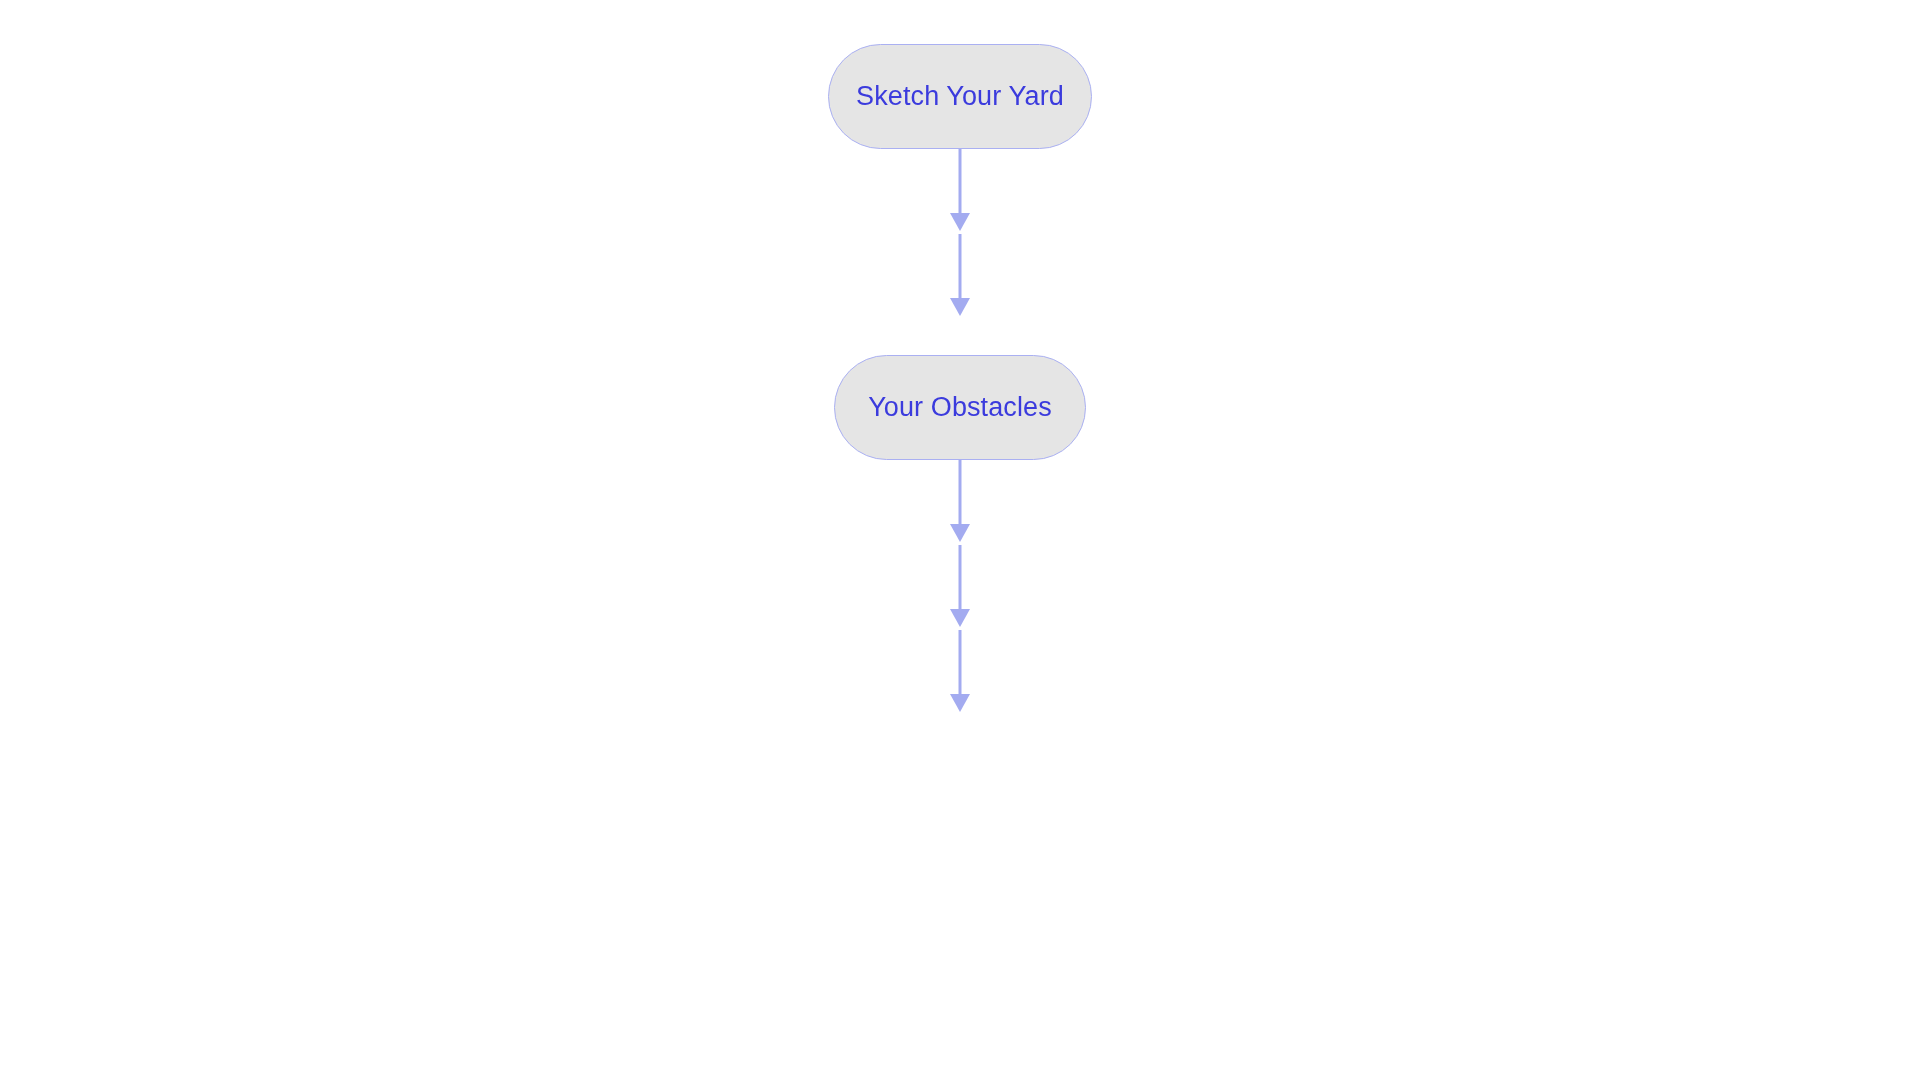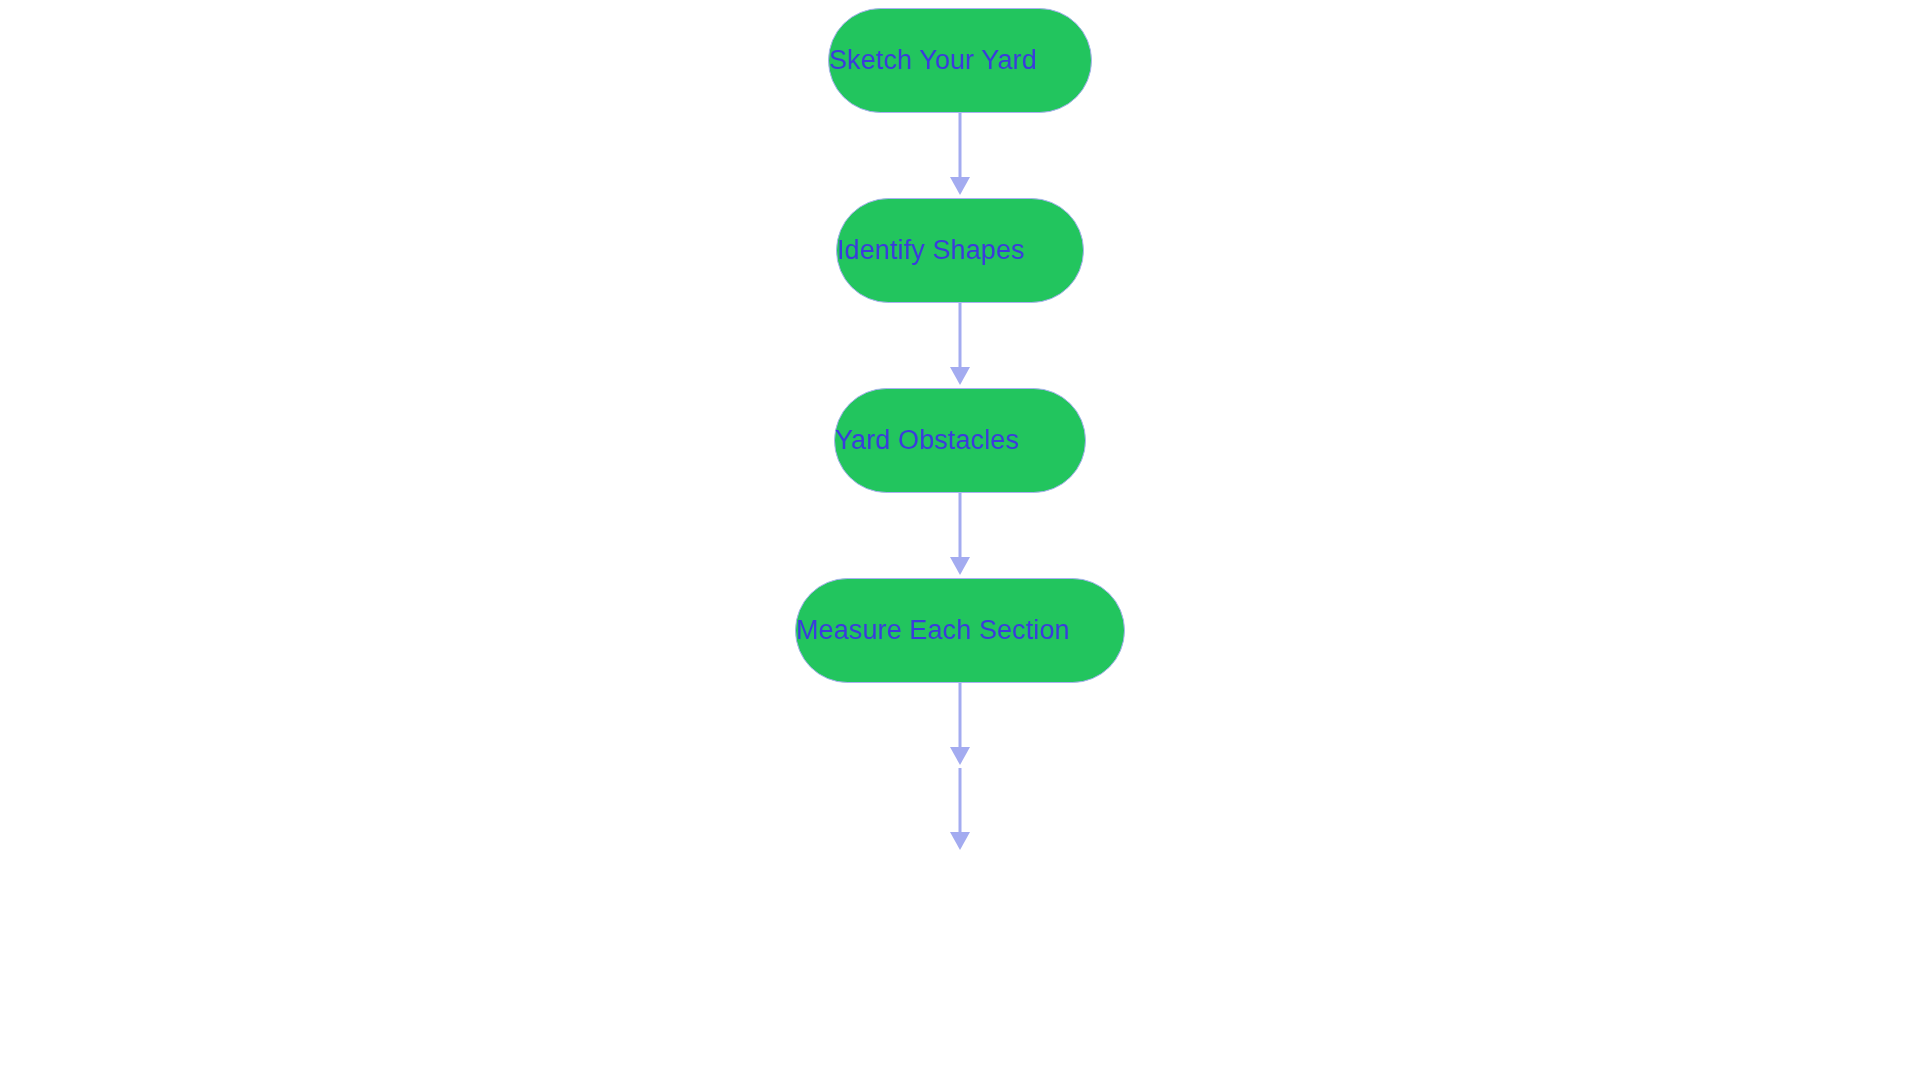--- a/index.html
+++ b/index.html
@@ -29,27 +29,28 @@
     height: 1083px;
     display: flex;
     flex-direction: column;
     align-items: center;
     justify-content: flex-start;
   }
 
   .node {
     box-sizing: border-box;
     height: 105px;
-    background: #22c55e;
+    background: #e5e5e5;
     border: 1.6px solid #aab0f2;
     border-radius: 53px;
     display: flex;
     align-items: center;
-    justify-content: flex-start;
+    justify-content: center;
     flex: 0 0 auto;
+    margin-top: 36px;
   }
 
   .node-label {
     color: #3b3bdd;
     font-family: "Liberation Sans", sans-serif;
     font-size: 27px;
     font-weight: 400;
     letter-spacing: 0.1px;
     line-height: 1;
     white-space: nowrap;
@@ -87,41 +88,35 @@
 
     <div class="node node-w-264">
       <span class="node-label">Sketch Your Yard</span>
     </div>
 
     <svg class="connector" viewBox="0 0 24 85">
       <line x1="12" y1="0" x2="12" y2="67" stroke="#a3abf0" stroke-width="3"></line>
       <polygon points="12,82 2,64 22,64" fill="#a3abf0"></polygon>
     </svg>
 
-    <div class="node node-w-248">
-      <span class="node-label">Identify Shapes</span>
+
+    <svg class="connector" viewBox="0 0 24 85">
+      <line x1="12" y1="0" x2="12" y2="67" stroke="#a3abf0" stroke-width="3"></line>
+      <polygon points="12,82 2,64 22,64" fill="#a3abf0"></polygon>
+    </svg>
+
+    <div class="node node-w-252">
+      <span class="node-label">Your Obstacles</span>
     </div>
 
     <svg class="connector" viewBox="0 0 24 85">
       <line x1="12" y1="0" x2="12" y2="67" stroke="#a3abf0" stroke-width="3"></line>
       <polygon points="12,82 2,64 22,64" fill="#a3abf0"></polygon>
     </svg>
 
-    <div class="node node-w-252">
-      <span class="node-label">Yard Obstacles</span>
-    </div>
-
-    <svg class="connector" viewBox="0 0 24 85">
-      <line x1="12" y1="0" x2="12" y2="67" stroke="#a3abf0" stroke-width="3"></line>
-      <polygon points="12,82 2,64 22,64" fill="#a3abf0"></polygon>
-    </svg>
-
-    <div class="node node-w-330">
-      <span class="node-label">Measure Each Section</span>
-    </div>
 
     <svg class="connector" viewBox="0 0 24 85">
       <line x1="12" y1="0" x2="12" y2="67" stroke="#a3abf0" stroke-width="3"></line>
       <polygon points="12,82 2,64 22,64" fill="#a3abf0"></polygon>
     </svg>
 
 
     <svg class="connector" viewBox="0 0 24 85">
       <line x1="12" y1="0" x2="12" y2="67" stroke="#a3abf0" stroke-width="3"></line>
       <polygon points="12,82 2,64 22,64" fill="#a3abf0"></polygon>

